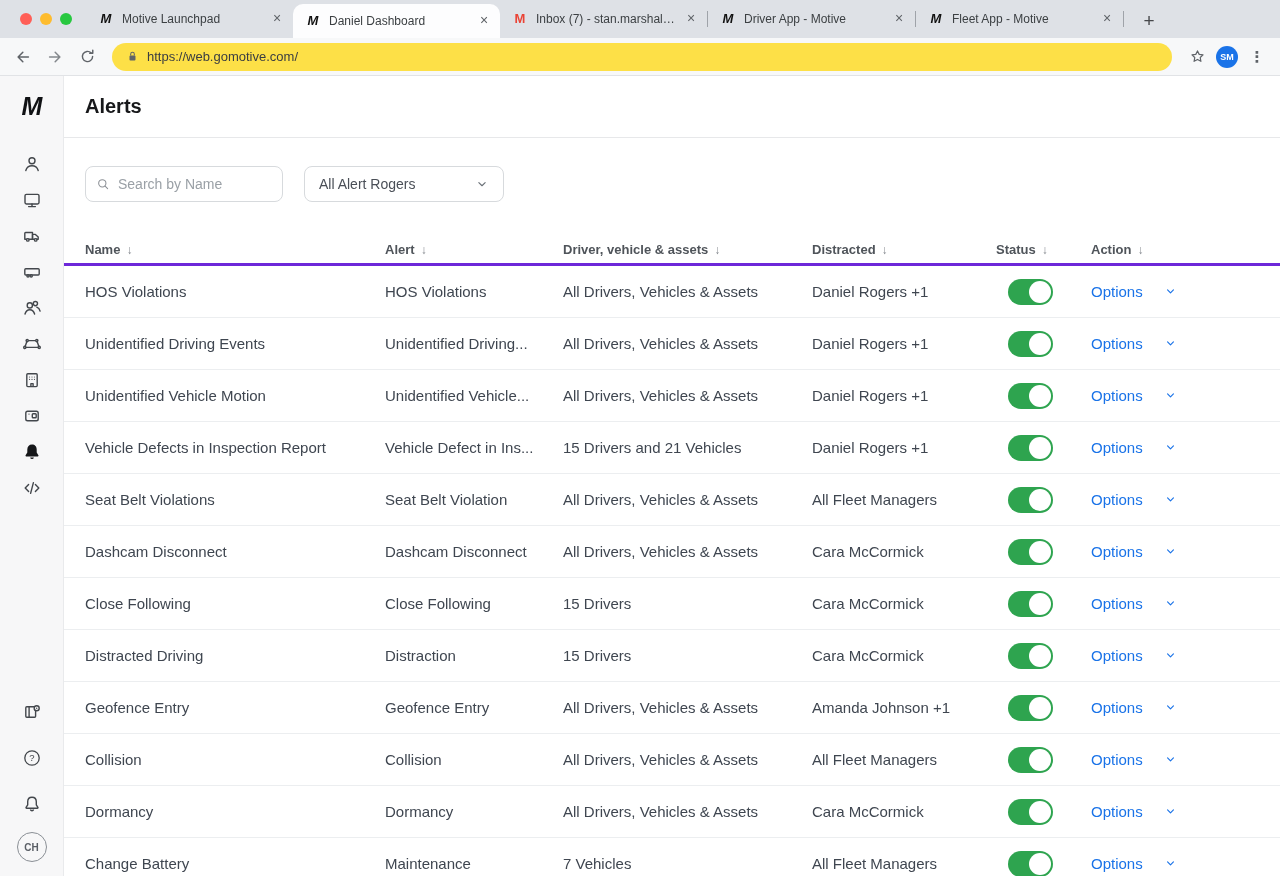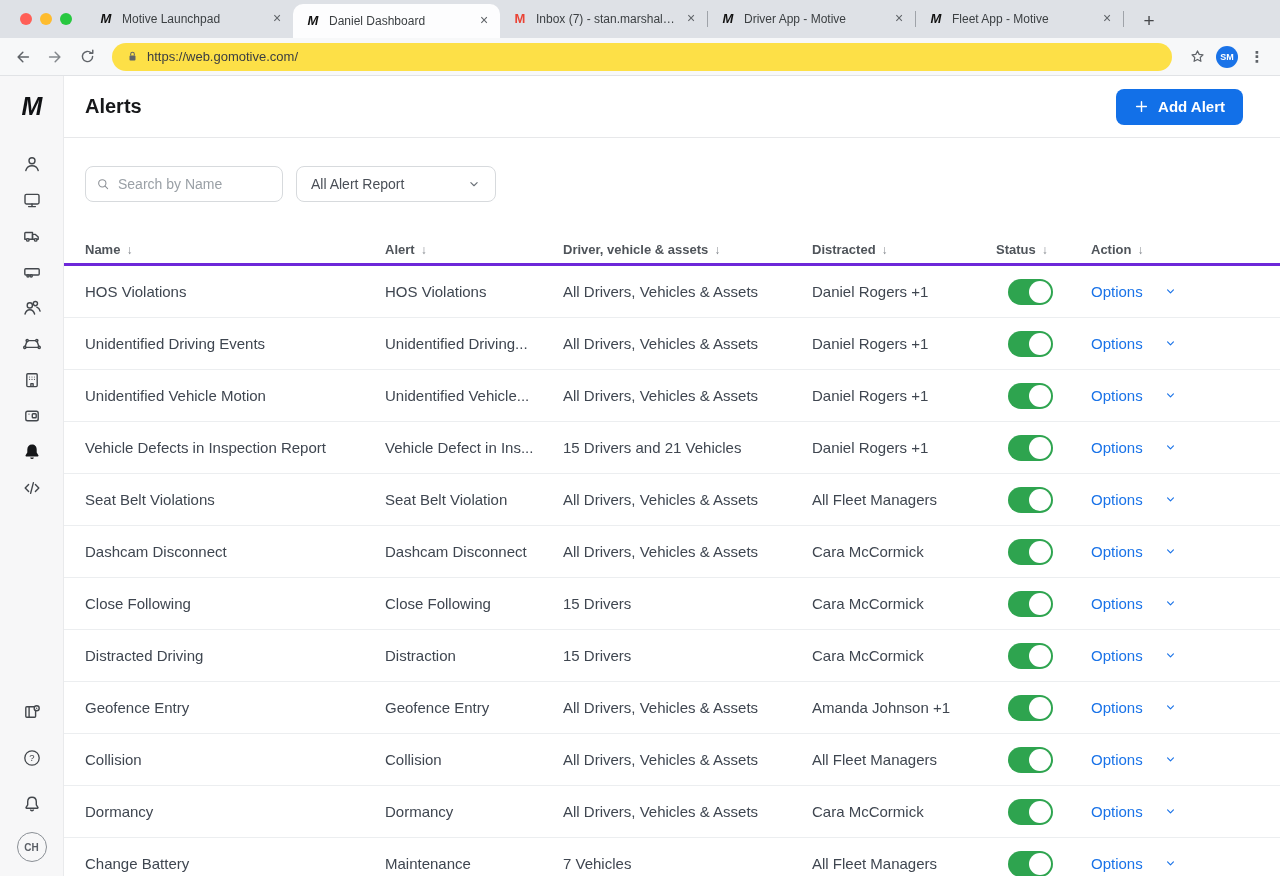--- a/index.html
+++ b/index.html
@@ -48,21 +48,21 @@
                font-size:10px; font-weight:bold; display:flex; align-items:center; justify-content:center; }
 
   .main { flex:1; background:#fff; min-width:0; }
   .page-header { height:62px; display:flex; align-items:center; justify-content:space-between;
                  padding:0 37px 0 21px; border-bottom:1px solid #E7E8EA; }
   .page-title { font-size:20px; font-weight:700; color:#17181A; }
   .btn-primary { display:flex; align-items:center; gap:9px; background:#1270E8; color:#fff; border:none;
                  height:36px; padding:0 18px; border-radius:8px; font-size:15px; font-weight:600;
                  font-family:inherit; cursor:pointer; }
 
-  .filters { display:flex; gap:13px; margin:28px 0 0 21px; }
+  .filters { display:flex; gap:21px; margin:28px 0 0 21px; }
   .search-box { width:198px; height:36px; border:1px solid #D7DADD; border-radius:8px; display:flex;
                 align-items:center; padding:0 10px; gap:8px; background:#fff; }
   .search-box input { border:none; outline:none; font-size:14px; color:#333; width:100%;
                       font-family:inherit; background:transparent; }
   .search-box input::placeholder { color:#9AA0A6; }
   .select-box { width:200px; height:36px; border:1px solid #D7DADD; border-radius:8px; display:flex;
                 align-items:center; justify-content:space-between; padding:0 14px; font-size:14px; color:#4A4F57; }
 
   .table { margin-top:34px; }
   .thead, .trow { display:grid; grid-template-columns:300px 178px 249px 184px 95px auto;
@@ -254,38 +254,32 @@
             <path d="M8.4 15.6a1.7 1.7 0 0 0 3.2 0"></path>
           </svg>
       </div>
       <div class="avatar-ch">CH</div>
     </div>
   </aside>
 
   <main class="main">
     <div class="page-header">
       <h1 class="page-title">Alerts</h1>
-      <button class="btn-primary">
-        <svg width="15" height="15" viewBox="0 0 20 20" stroke="#fff" stroke-width="1.9" stroke-linecap="round" fill="none">
-            <path d="M10 3.5v13M3.5 10h13"></path>
-          </svg>
-        <span>Add Alert</span>
-      </button>
     </div>
 
     <div class="filters">
       <div class="search-box">
         <svg width="16" height="16" viewBox="0 0 20 20" fill="none" stroke="#8C9096" stroke-width="1.5" stroke-linecap="round">
             <circle cx="9" cy="9" r="5.2"></circle>
             <path d="M13 13l3.6 3.6"></path>
           </svg>
         <input type="text" placeholder="Search by Name" style="">
       </div>
       <div class="select-box">
-        <span>All Alert Report</span>
+        <span>All Alert Rogers</span>
         <svg width="14" height="14" viewBox="0 0 20 20" fill="none" stroke="#6A7077" stroke-width="1.6" stroke-linecap="round" stroke-linejoin="round">
             <path d="M5.5 8l4.5 4.5L14.5 8"></path>
           </svg>
       </div>
     </div>
 
     <div class="table">
       <div class="thead">
         <div class="th">
             <span>Name</span>

